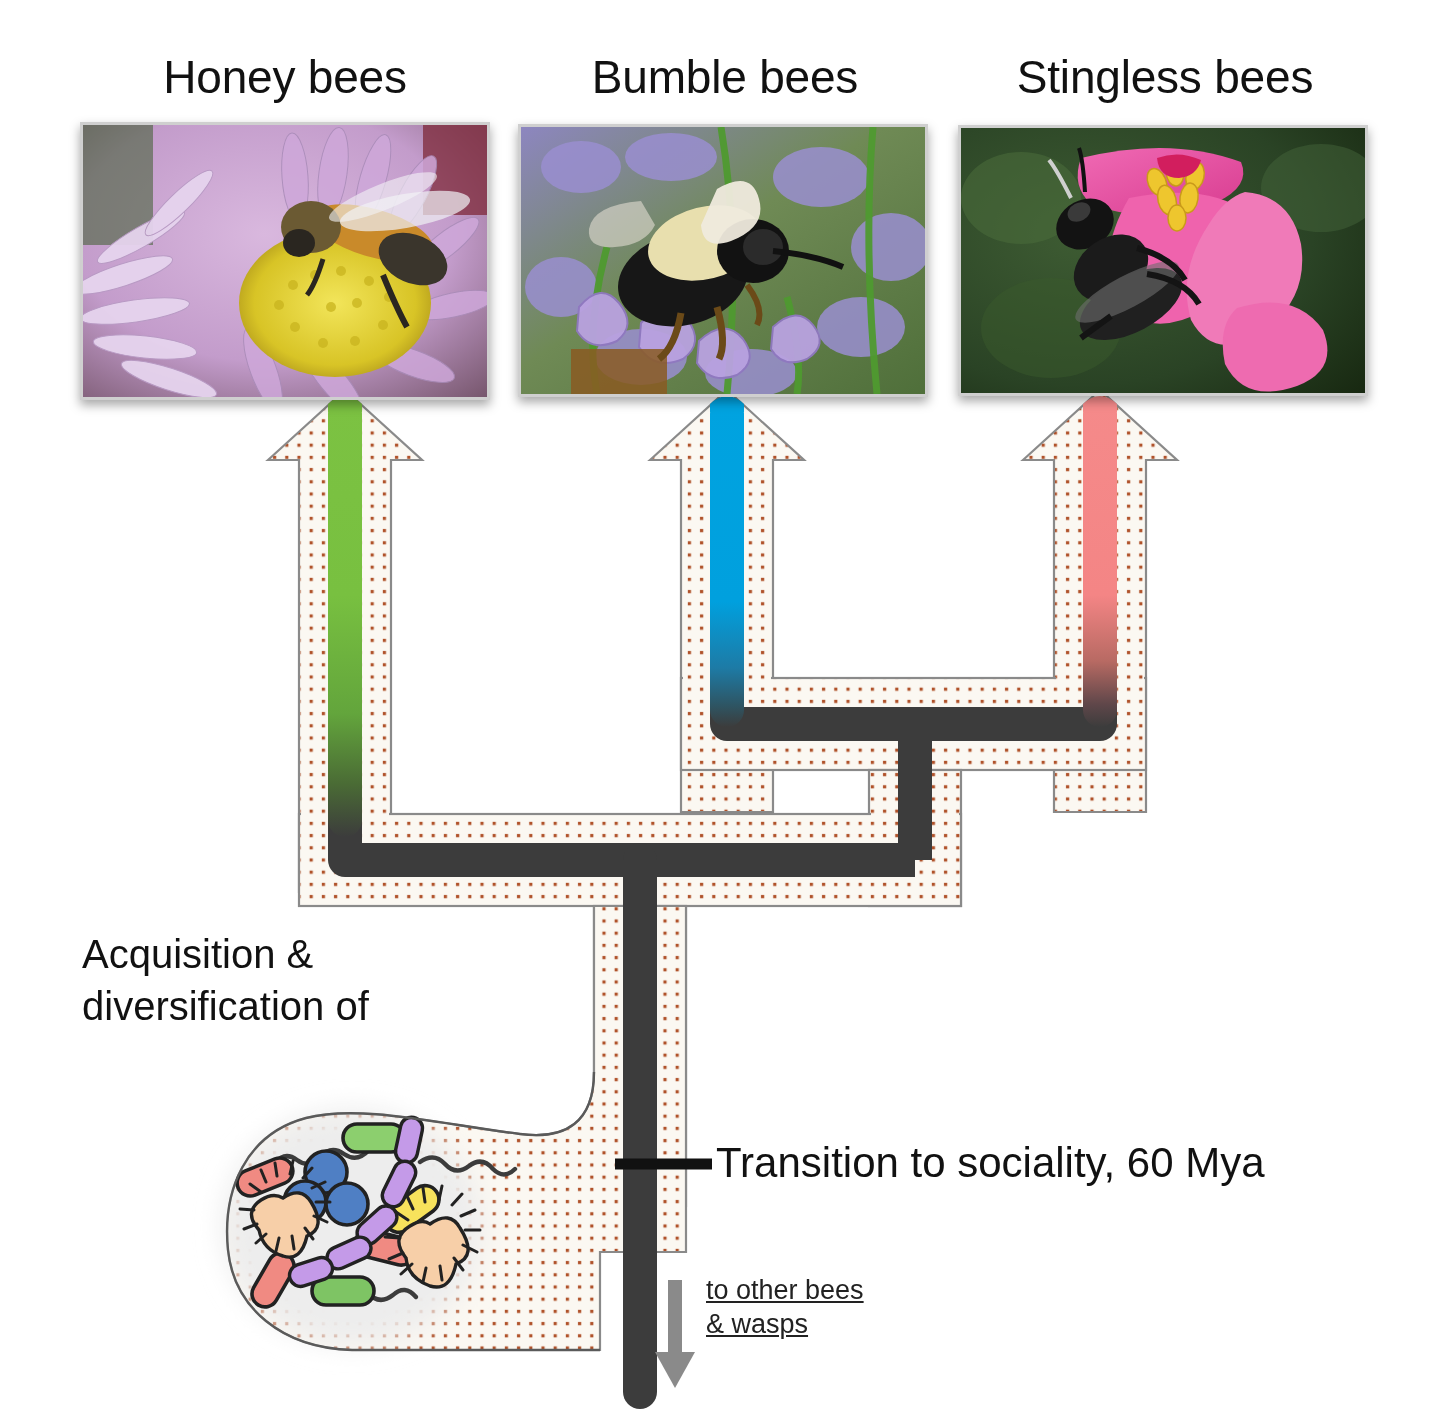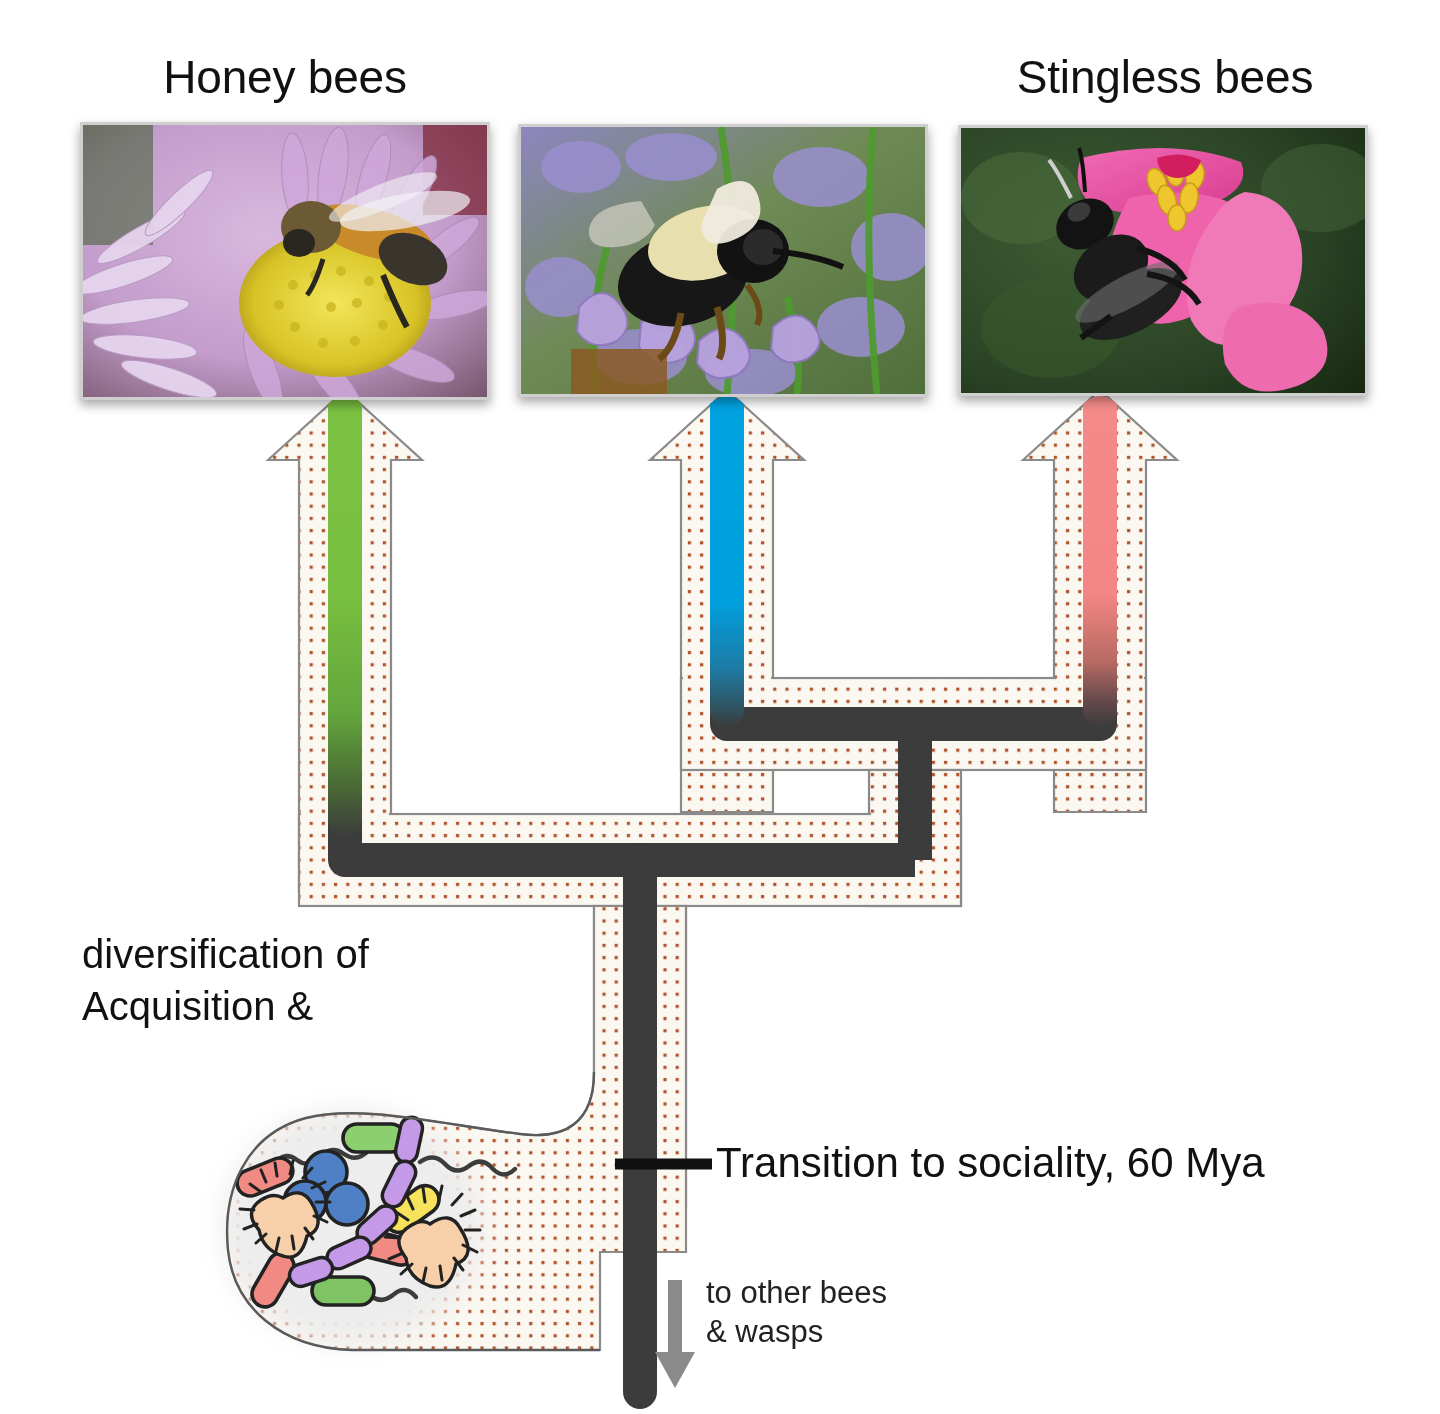--- a/index.html
+++ b/index.html
@@ -10,21 +10,21 @@
   .taxon-label{position:absolute;font-size:46px;color:#111;white-space:nowrap;
                letter-spacing:-0.2px;text-align:center;}
 
   .photo-frame{position:absolute;border:3px solid #cfcfcf;
                box-shadow:0 5px 10px rgba(0,0,0,.35);overflow:hidden;background:#333;}
   .photo-frame svg{display:block;width:100%;height:100%;}
 
   .annot{position:absolute;color:#111;}
   #acq-note{left:82px;top:916px;font-size:40px;line-height:1.30;}
   #socl-note{left:716px;top:1127px;font-size:42px;white-space:nowrap;}
-  #other-note{left:706px;top:1262px;font-size:31px;line-height:1.25;color:#222;}
+  #other-note{left:706px;top:1262px;font-size:27px;line-height:1.25;color:#222;text-decoration:underline;}
 </style>
 </head>
 <body>
 
 <div id="stage">
 
   <svg id="tree-svg" width="1440" height="1414" viewBox="0 0 1440 1414" style="position:absolute;left:0;top:0;">
     <defs>
       <pattern id="dots" width="12.2" height="12.2" patternUnits="userSpaceOnUse">
         <rect width="12.2" height="12.2" fill="#fbf8f2"></rect>
@@ -193,20 +193,21 @@
 
     <line x1="615" y1="1152" x2="712" y2="1152" stroke="#111" stroke-width="11" stroke-linecap="butt"></line>
 
     <g fill="#8a8a8a">
       <rect x="668" y="1268" width="14" height="78"></rect>
       <path d="M 655 1340 L 695 1340 L 675 1376 Z"></path>
     </g>
   </svg>
 
   <div class="taxon-label" style="left:0px;top:38px;width:570px;">Honey bees</div>
+  <div class="taxon-label" style="left:440px;top:38px;width:570px;">Bumble bees</div>
   <div class="taxon-label" style="left:880px;top:38px;width:570px;">Stingless bees</div>
 
   <div class="photo-frame" style="left:80px;top:110px;width:404px;height:272px;">
     <svg viewBox="0 0 404 272" preserveAspectRatio="none">
       <defs>
         <radialGradient id="hbBg" cx="45%" cy="40%" r="85%">
           <stop offset="0%" stop-color="#d9b8de"></stop>
             <stop offset="55%" stop-color="#c39ccb"></stop>
           <stop offset="100%" stop-color="#6f4f63"></stop>
         </radialGradient>
@@ -359,22 +360,22 @@
         <g stroke="#141414" stroke-width="6" fill="none">
           <path d="M176 120 q36 10 48 32"></path>
             <path d="M186 146 q38 6 52 30"></path>
           <path d="M150 188 q-22 16 -30 22"></path>
         </g>
       </g>
     </svg>
   </div>
 
   <div class="annot" id="acq-note">
+    <div>Acquisition &amp;</div>
     <div>diversification of</div>
-    <div>Acquisition &amp;</div>
   </div>
 
   <div class="annot" id="socl-note">Transition to sociality, 60 Mya</div>
 
   <div class="annot" id="other-note">
     <div>to other bees</div>
     <div>&amp; wasps</div>
   </div>
 
 </div>

